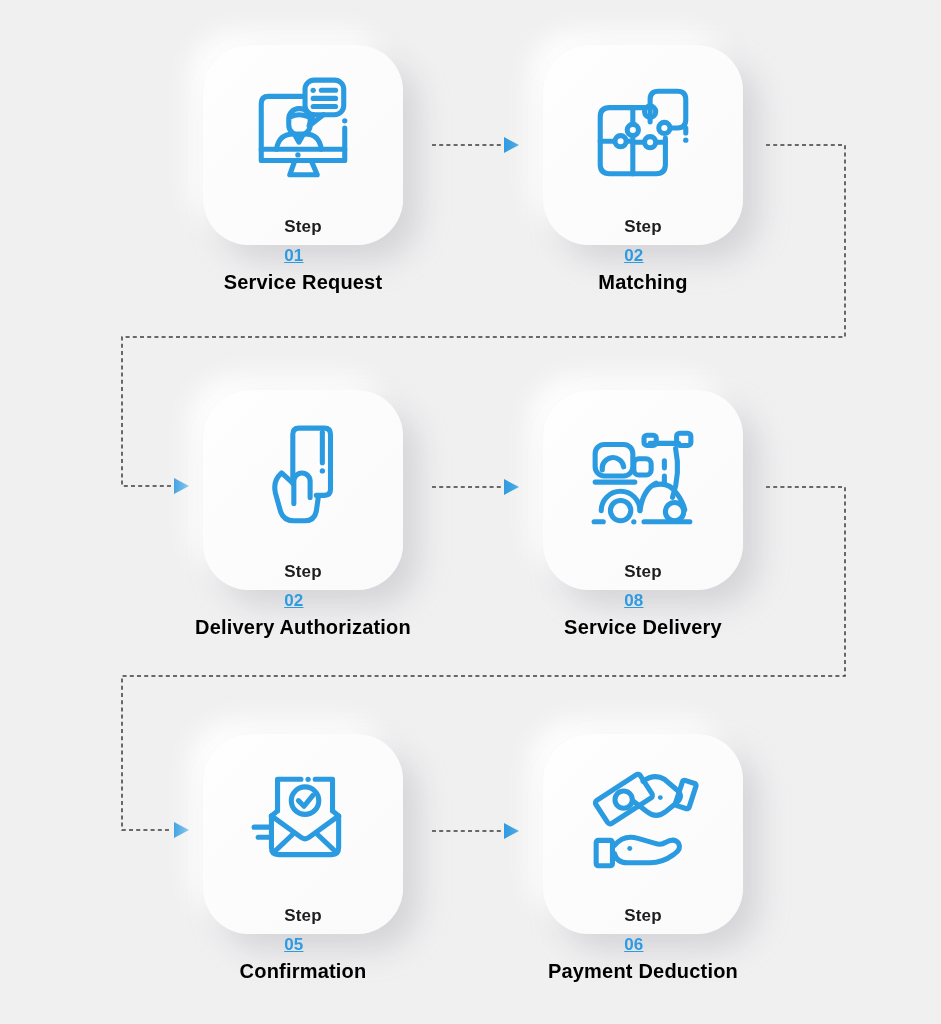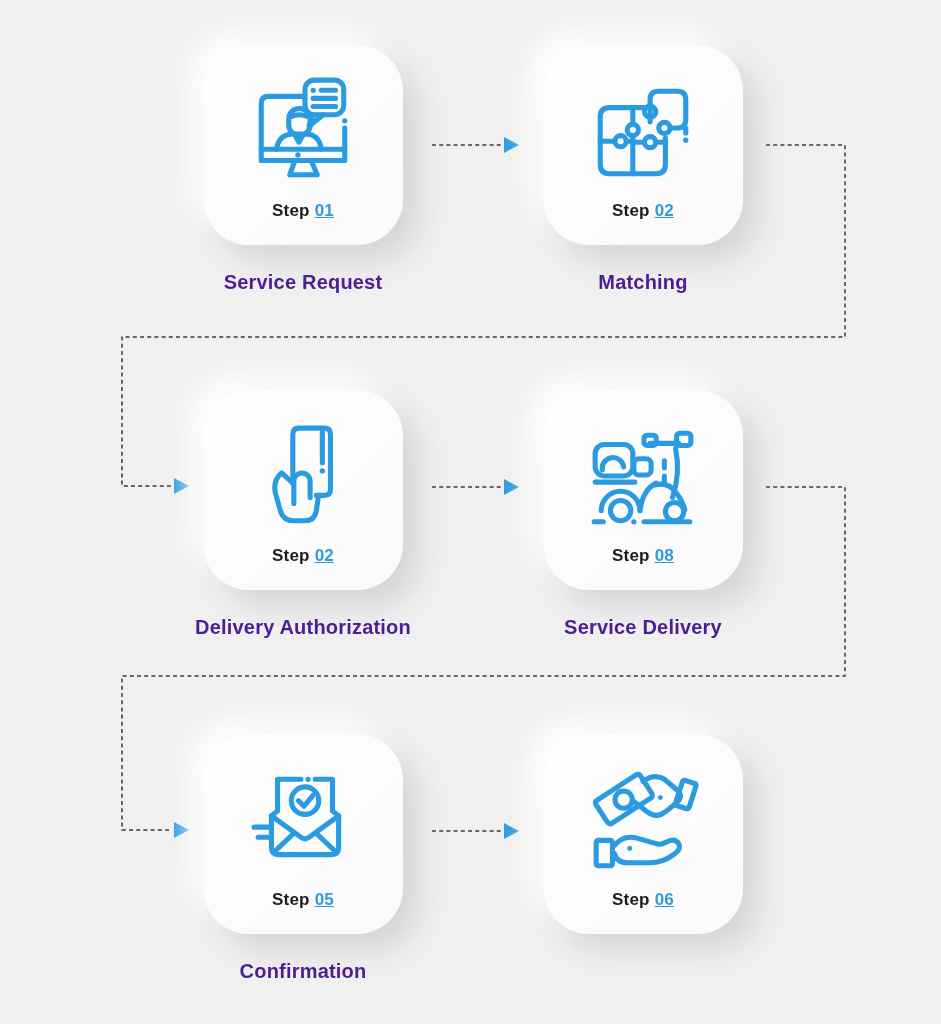--- a/index.html
+++ b/index.html
@@ -25,27 +25,27 @@
     box-shadow:16px 16px 30px rgba(172,172,180,0.40),
                -14px -14px 26px rgba(255,255,255,0.95),
                0 0 1px rgba(0,0,0,0.03);
     display:flex; flex-direction:column; align-items:center;
   }
   .icon { margin-top:30px; width:112px; height:112px; }
   .icon svg { width:112px; height:112px; display:block; }
   .ic { fill:none; stroke:#2b9be1; stroke-width:5; stroke-linecap:round; stroke-linejoin:round; }
   .icd { fill:#2b9be1; stroke:none; }
   .step-label {
-    margin-top:12px; font-size:17px; font-weight:600; letter-spacing:0.2px;
-    color:#1d1d1f; display:flex; gap:5px; line-height:24px;
+    margin-top:28px; font-size:17px; font-weight:600; letter-spacing:0.2px;
+    color:#1d1d1f; display:flex; gap:5px; line-height:24px;flex-direction:column;
   }
   .step-number { color:#2e9be0; font-weight:600;text-decoration:underline; }
   .step-title {
     margin-top:25px; font-size:20px; font-weight:700; letter-spacing:0.2px;
-    color:#4c1d95; text-align:center; white-space:nowrap; line-height:24px;
+    color:#000000; text-align:center; white-space:nowrap; line-height:24px;
   }
 </style>
 </head>
 <body>
 
 <div class="canvas">
 
   <svg id="connectors" viewBox="0 0 941 1024">
     <path class="connector-path" d="M432,145 H502"></path>
     <polygon class="arrowhead" points="504,137 519,145 504,153"></polygon>
@@ -211,15 +211,16 @@
           <path class="ic" d="M27,80 Q36,69 50,73 L67,78 Q73,80 77,77 Q86,72 90,78 Q93,84 85,89 Q74,97 62,97 H40 Q29,97 27,88"></path>
           <circle class="icd" cx="42" cy="83" r="2.4"></circle>
           <rect class="ic" x="9" y="75" width="16" height="25" rx="2"></rect>
         </svg>
       </div>
       <div class="step-label">
         <span>Step</span>
         <span class="step-number">06</span>
       </div>
     </div>
+    <div class="step-title">Payment Deduction</div>
   </div>
 
 </div>
 
 </body></html>

